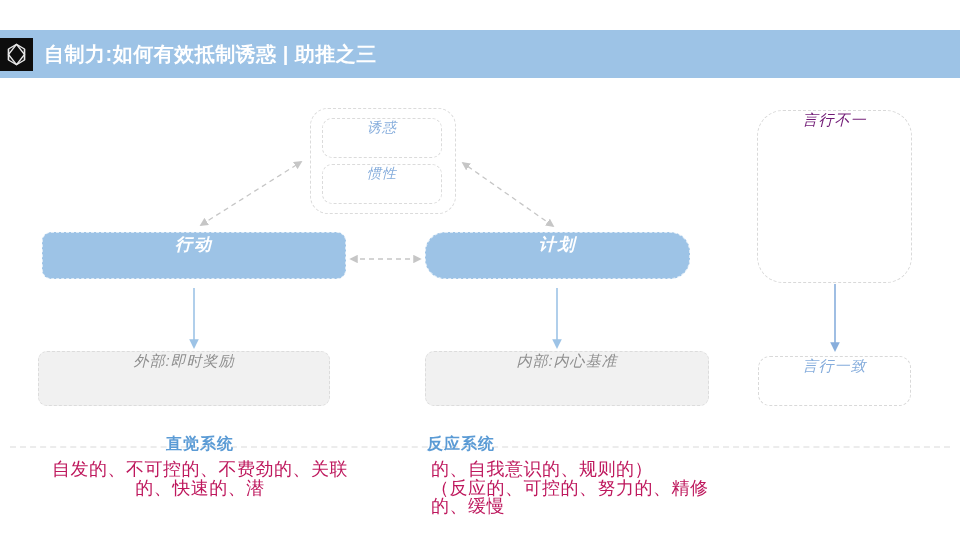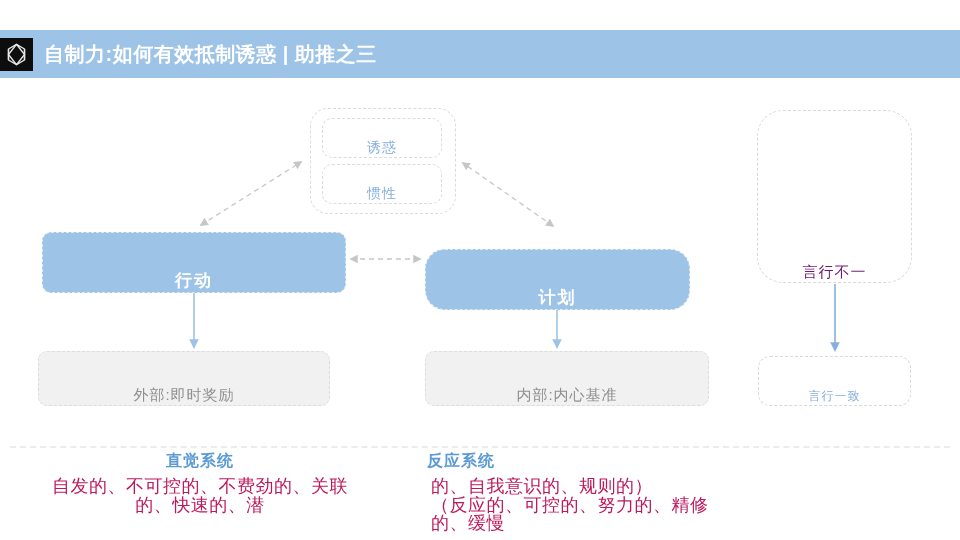--- a/index.html
+++ b/index.html
@@ -16,61 +16,61 @@
   }
   .logo{
     width:33px;height:33px;background:#0d0d0d;display:flex;
     align-items:center;justify-content:center;flex:0 0 auto;
   }
   .header-title{
     color:#ffffff;font-size:20px;font-weight:bold;margin-left:11px;
     letter-spacing:0.5px;white-space:nowrap;
   }
   
-  .node{position:absolute;box-sizing:border-box;display:flex;align-items:flex-end;justify-content:center;}
+  .node{position:absolute;box-sizing:border-box;display:flex;align-items:flex-start;justify-content:center;font-style:italic;}
   .dashed-group{
     left:310px;top:108px;width:146px;height:106px;
     border:1.5px dashed #DBDBDB;border-radius:18px;
   }
   .mini-box{
     width:120px;height:40px;border:1.5px dashed #DBDBDB;border-radius:10px;
     color:#86ADDC;font-size:14px;letter-spacing:1px;
   }
   .mini-temptation{left:322px;top:118px;}
   .mini-inertia{left:322px;top:164px;}
   .blue-box{
-    height:61px;background:#9DC3E6;border:1.5px dashed rgba(255,255,255,0.65);
+    height:47px;background:#9DC3E6;border:1.5px dashed rgba(255,255,255,0.65);
     border-radius:9px;color:#ffffff;font-size:17px;font-weight:bold;letter-spacing:2px;
   }
   .box-action{left:42px;top:232px;width:304px;}
-  .box-plan{left:425px;top:249px;width:265px;border-radius:20px;}
+  .box-plan{left:425px;top:232px;width:265px;border-radius:20px;}
   .gray-box{
     height:55px;background:#F1F1F1;border:1.5px dashed #DCDCDC;
     border-radius:9px;color:#8F8F8F;font-size:15px;letter-spacing:1px;
   }
   .box-external{left:38px;top:351px;width:292px;}
   .box-internal{left:425px;top:351px;width:284px;}
   .box-inconsistent{
     left:757px;top:110px;width:155px;height:173px;
     border:1.5px dashed #D9D9D9;border-radius:26px;
     color:#701a75;font-size:15px;letter-spacing:1px;
   }
   .box-consistent{
     left:758px;top:356px;width:153px;height:50px;
     border:1.5px dashed #D9D9D9;border-radius:12px;
-    color:#86ADDC;font-size:12px;letter-spacing:1px;
+    color:#86ADDC;font-size:15px;letter-spacing:1px;
   }
   
   .arrow-layer{position:absolute;left:0;top:0;width:960px;height:540px;pointer-events:none;}
   
   .divider{
     position:absolute;left:10px;top:446px;width:940px;height:0;
     border-top:2px dashed #ECECEC;
   }
-  .footer-block{position:absolute;top:451px;}
+  .footer-block{position:absolute;top:434px;}
   .footer-left{left:35px;width:330px;text-align:center;}
   .footer-right{left:427px;width:285px;}
   .footer-title{font-size:16px;font-weight:bold;color:#5B9BD5;letter-spacing:1px;margin-bottom:5px;}
   .footer-right .footer-title{text-align:left;width:265px;}
   .footer-desc{font-size:18px;color:#be185d;line-height:18.5px;letter-spacing:0.5px;}
   .footer-right .footer-desc{text-align:left;padding-left:4px;}
 </style>
 </head>
 <body>
 

